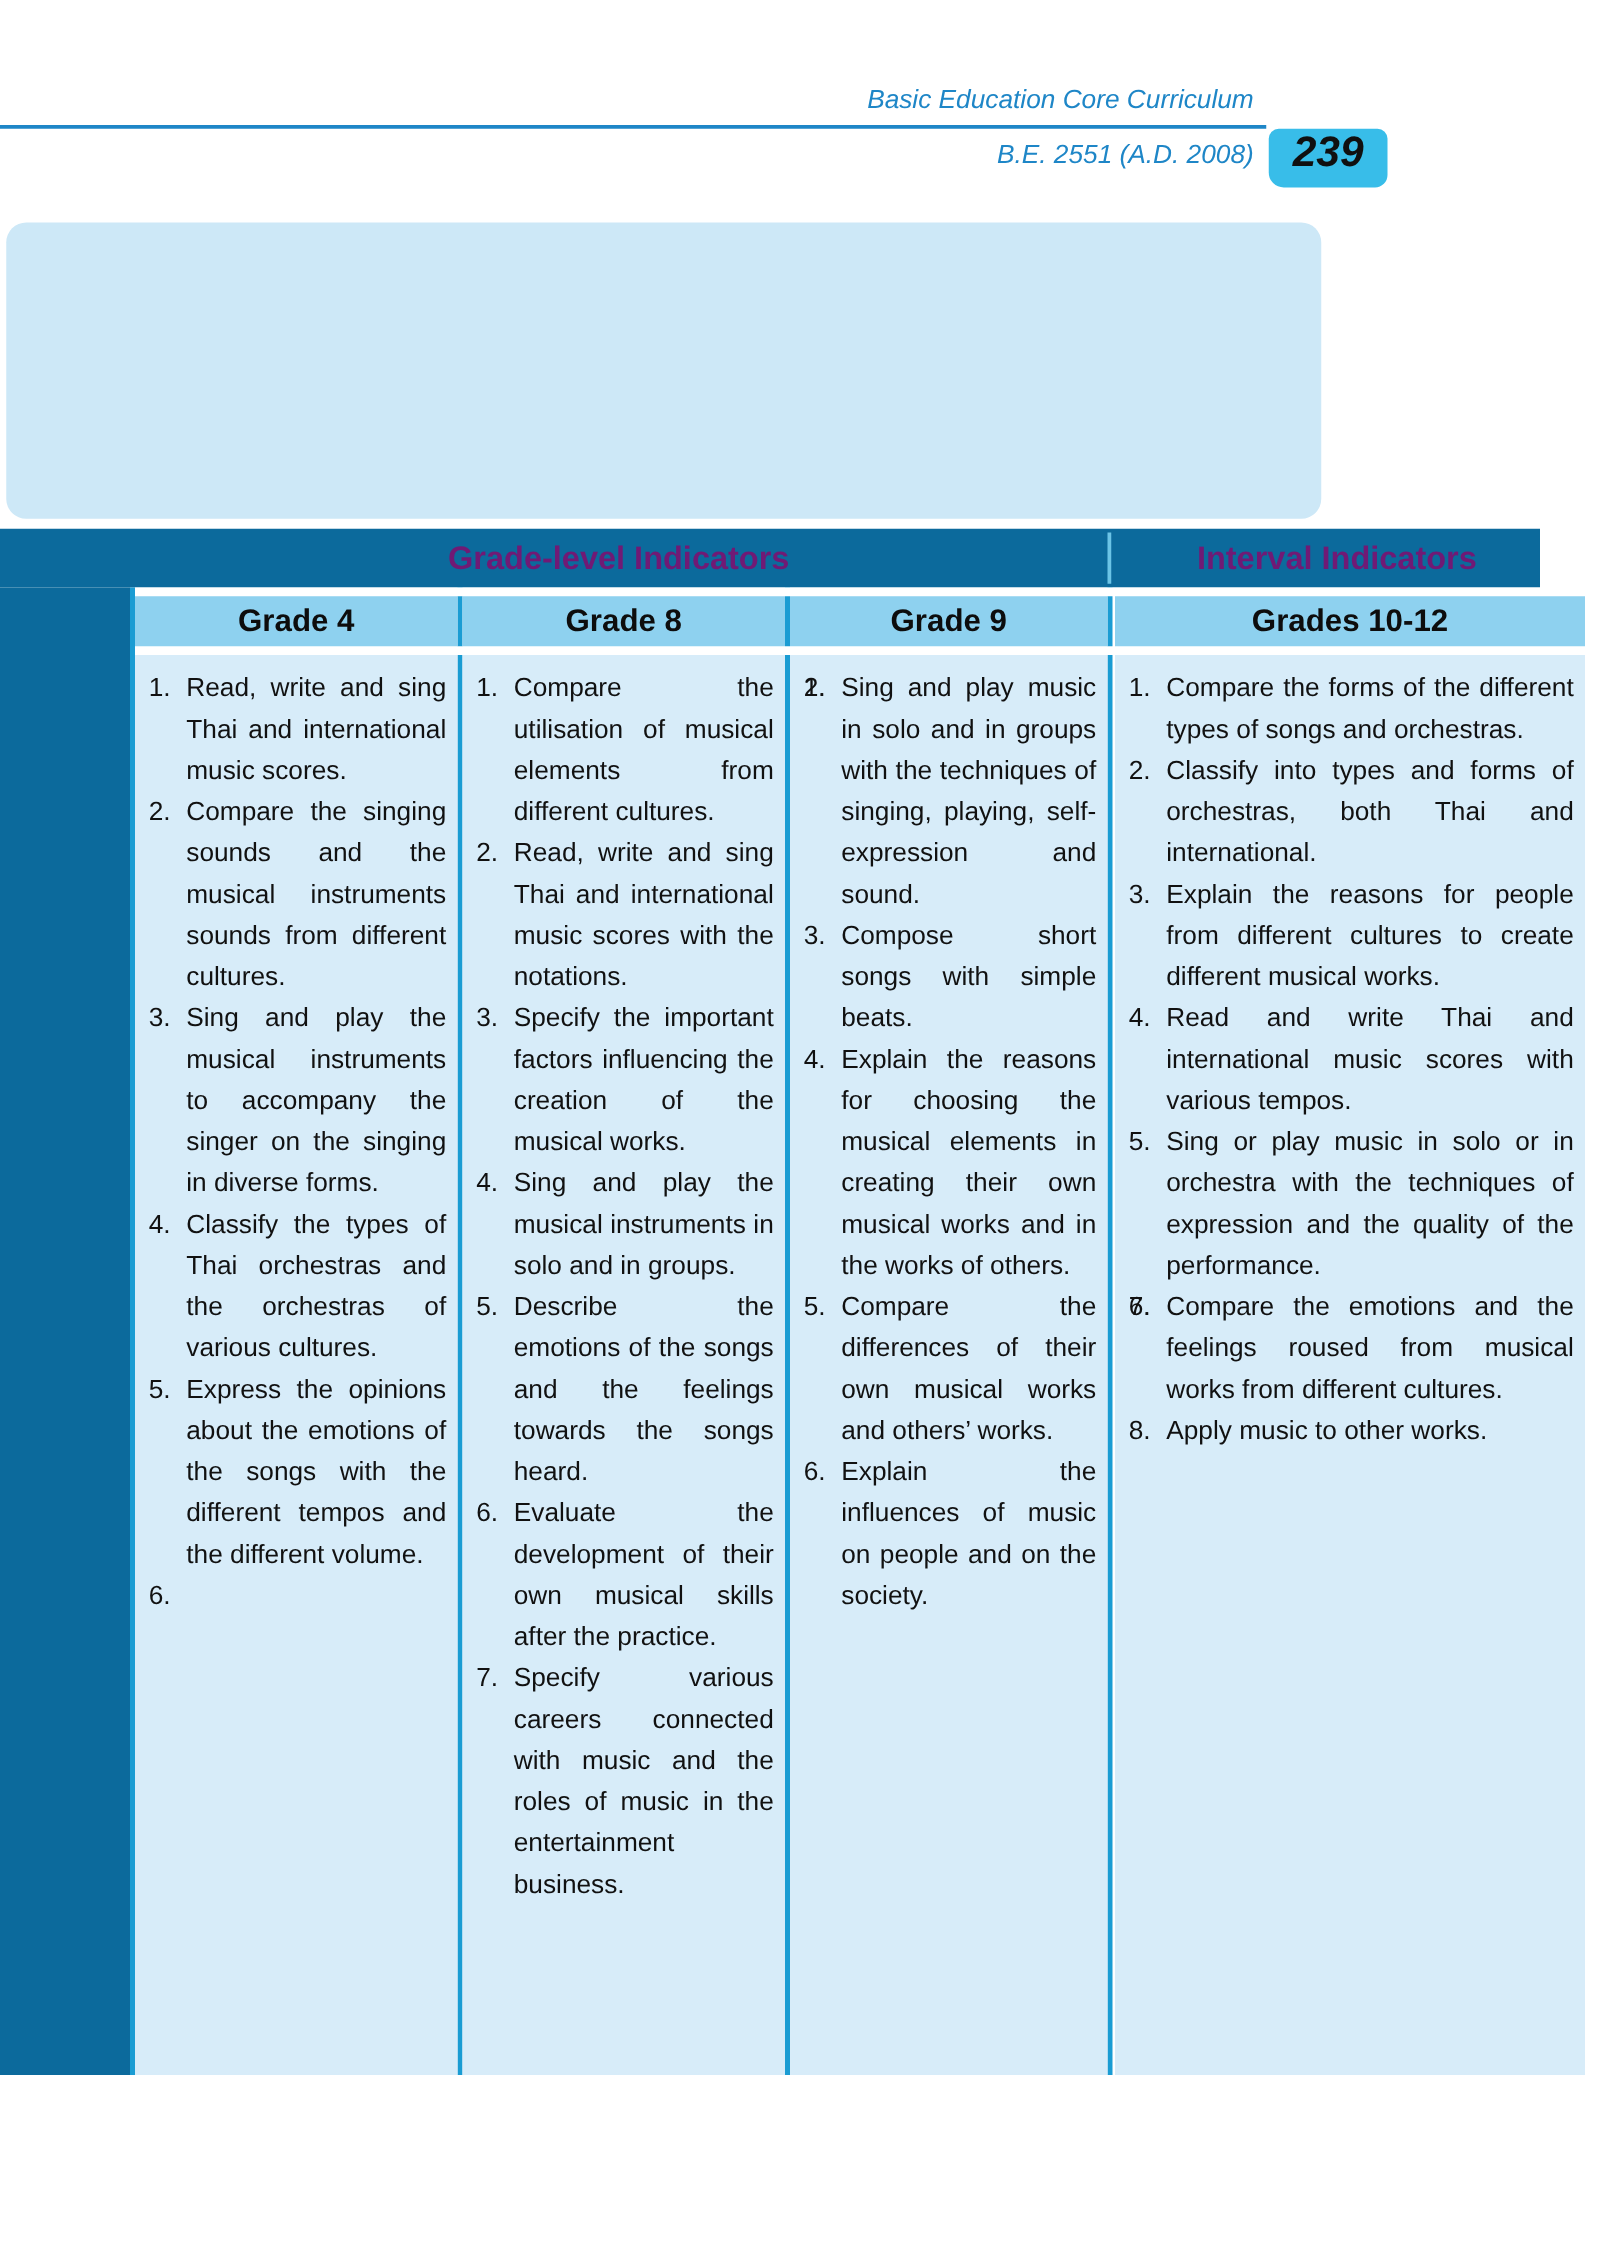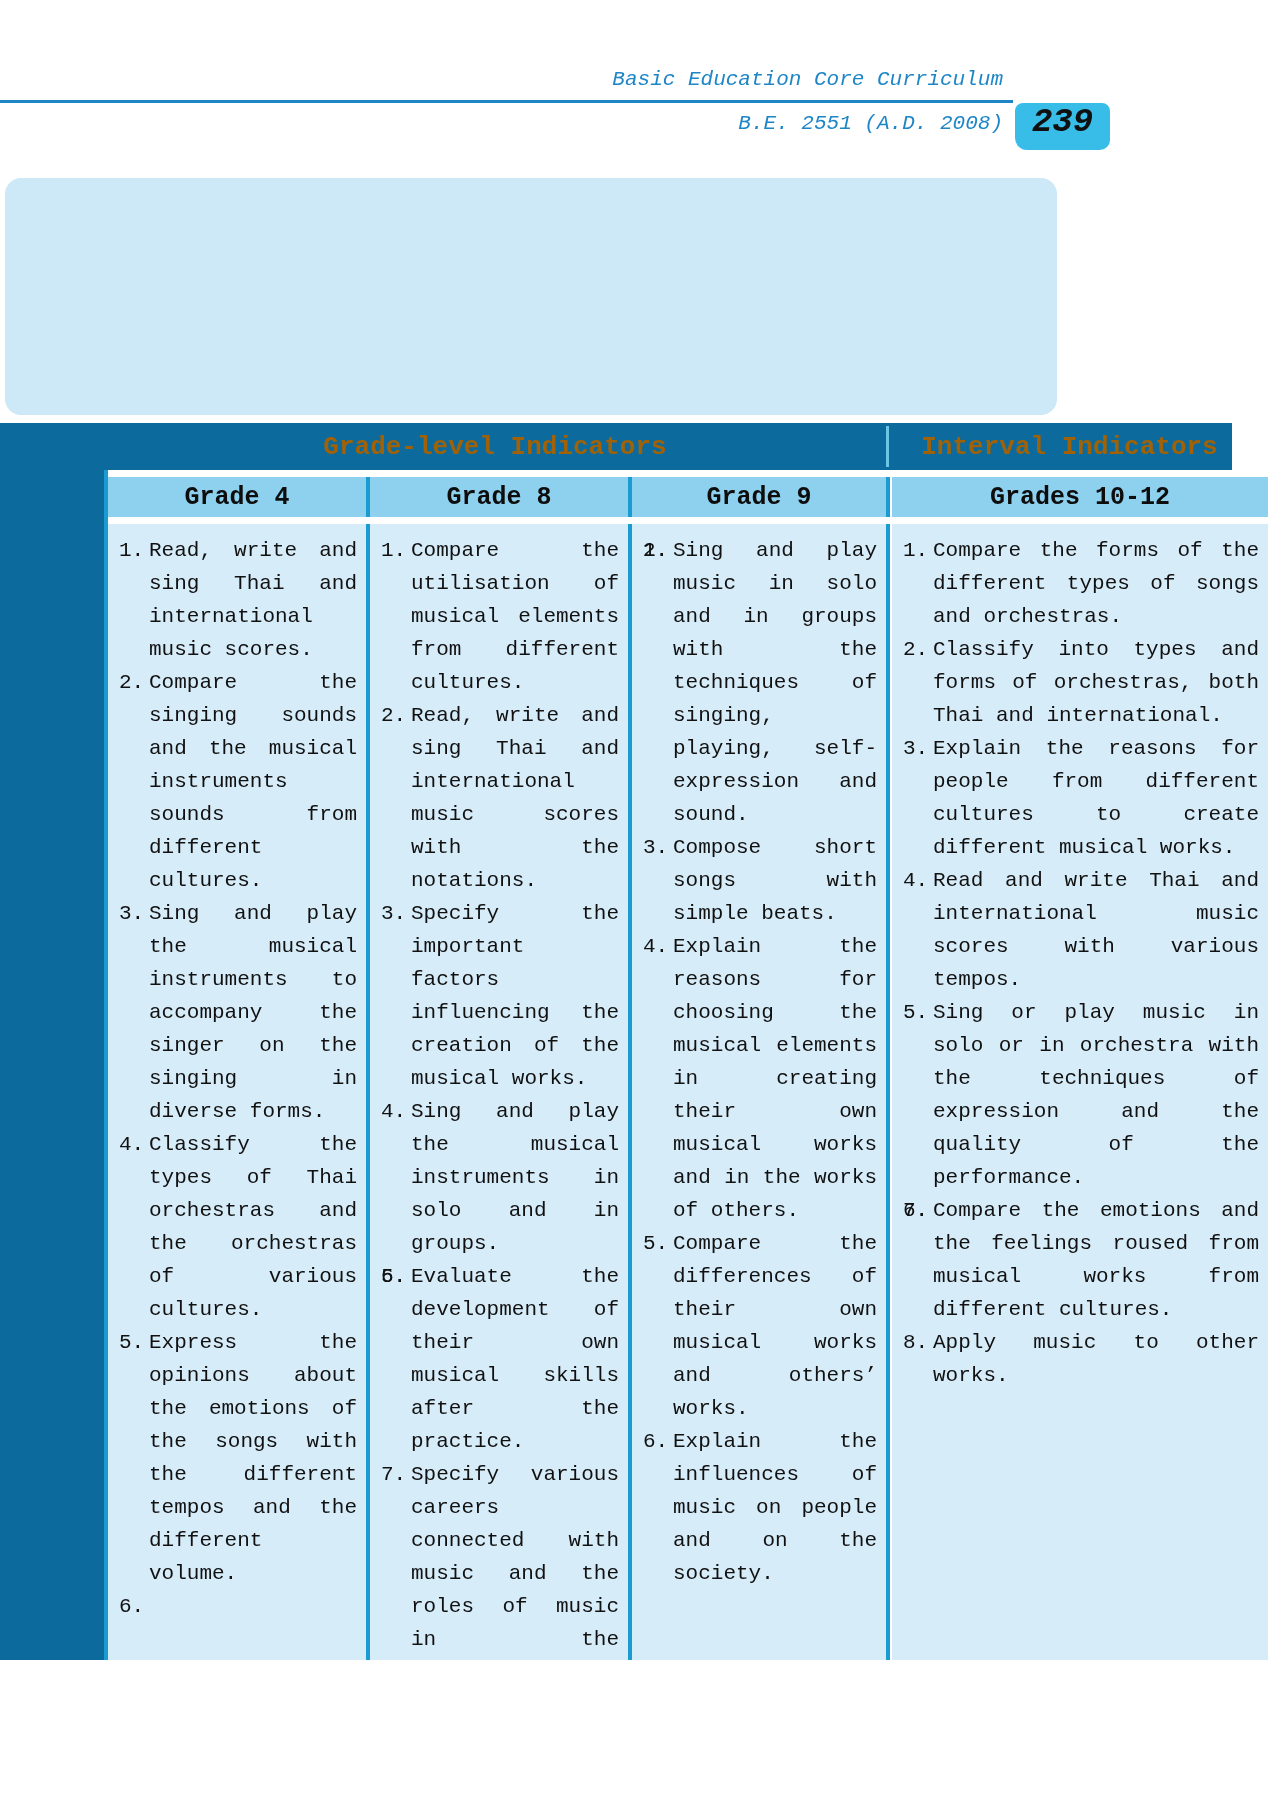--- a/index.html
+++ b/index.html
@@ -1,37 +1,37 @@
 <!DOCTYPE html>
 <html><head>
 <meta charset="utf-8">
 <style>
   html,body{margin:0;padding:0;background:#ffffff;}
   .page{position:relative;width:1281px;height:1800px;background:#ffffff;
-        font-family:Liberation Mono, monospace;overflow:hidden;}
+        font-family:Liberation Sans, sans-serif;overflow:hidden;}
 
   
   .brand{position:absolute;right:278px;color:#1e86c7;font-style:italic;
          font-size:21px;white-space:nowrap;}
   .brand1{top:68px;}
   .brand2{top:112px;}
   .rule{position:absolute;left:0;top:100px;width:1013px;height:3px;background:#1e86c7;}
   .pagebox{position:absolute;left:1015px;top:103px;width:95px;height:47px;
            background:#38bde9;border-radius:8px 8px 10px 12px;
            display:flex;align-items:flex-start;justify-content:center;}
   .pagebox span{font-size:34px;font-weight:bold;font-style:italic;color:#101010;}
 
   
   .panel{position:absolute;left:5px;top:178px;width:1052px;height:237px;
          background:#cde8f7;border-radius:16px;}
 
   
   .bar{position:absolute;left:0;top:423px;width:1232px;height:47px;background:#0c6a9c;}
   .bar-label{position:absolute;top:423px;height:47px;display:flex;align-items:center;
-             justify-content:center;color:#a16207;font-weight:bold;font-size:26px;}
+             justify-content:center;color:#701a75;font-weight:bold;font-size:26px;}
   .bl-grade{left:104px;width:782px;}
   .bl-interval{left:866px;width:407px;}
   .bar-div{position:absolute;left:886px;top:426px;width:3px;height:41px;background:#6cc4e6;}
 
   
   .sidebar{position:absolute;left:0;top:470px;width:104px;height:1190px;background:#0c6a9c;}
   .vline{position:absolute;top:470px;width:4px;height:1190px;background:#1a9cd3;}
   .v0{left:104px;} .v1{left:366px;} .v2{left:628px;} .v3{left:886px;}
   .hgap{position:absolute;left:108px;width:1124px;height:7px;background:#ffffff;}
   .hg1{top:470px;} .hg2{top:517px;}
@@ -86,21 +86,21 @@
       <div class="item"><span class="num">3.</span><span>Sing and play the musical instruments to accompany the singer on the singing in diverse forms.</span></div>
       <div class="item"><span class="num">4.</span><span>Classify the types of Thai orchestras and the orchestras of various cultures.</span></div>
       <div class="item"><span class="num">5.</span><span>Express the opinions about the emotions of the songs with the different tempos and the different volume.</span></div>
       <div class="item"><span class="num">6.</span></div>
     </div>
   <div class="gbody c2">
       <div class="item"><span class="num">1.</span><span>Compare the utilisation of musical elements from different cultures.</span></div>
       <div class="item"><span class="num">2.</span><span>Read, write and sing Thai and international music scores with the notations.</span></div>
       <div class="item"><span class="num">3.</span><span>Specify the important factors influencing the creation of the musical works.</span></div>
       <div class="item"><span class="num">4.</span><span>Sing and play the musical instruments in solo and in groups.</span></div>
-      <div class="item"><span class="num">5.</span></div>
+      <div class="item"><span class="num">5.</span><span>Describe the emotions of the songs and the feelings towards the songs heard.</span></div>
       <div class="item"><span class="num">6.</span><span>Evaluate the development of their own musical skills after the practice.</span></div>
       <div class="item"><span class="num">7.</span><span>Specify various careers connected with music and the roles of music in the entertainment business.</span></div>
     </div>
   <div class="gbody c3">
       <div class="item"><span class="num">1.</span></div>
       <div class="item"><span class="num">2.</span><span>Sing and play music in solo and in groups with the techniques of singing, playing, self-expression and sound.</span></div>
       <div class="item"><span class="num">3.</span><span>Compose short songs with simple beats.</span></div>
       <div class="item"><span class="num">4.</span><span>Explain the reasons for choosing the musical elements in creating their own musical works and in the works of others.</span></div>
       <div class="item"><span class="num">5.</span><span>Compare the differences of their own musical works and others’ works.</span></div>
       <div class="item"><span class="num">6.</span><span>Explain the influences of music on people and on the society.</span></div>

